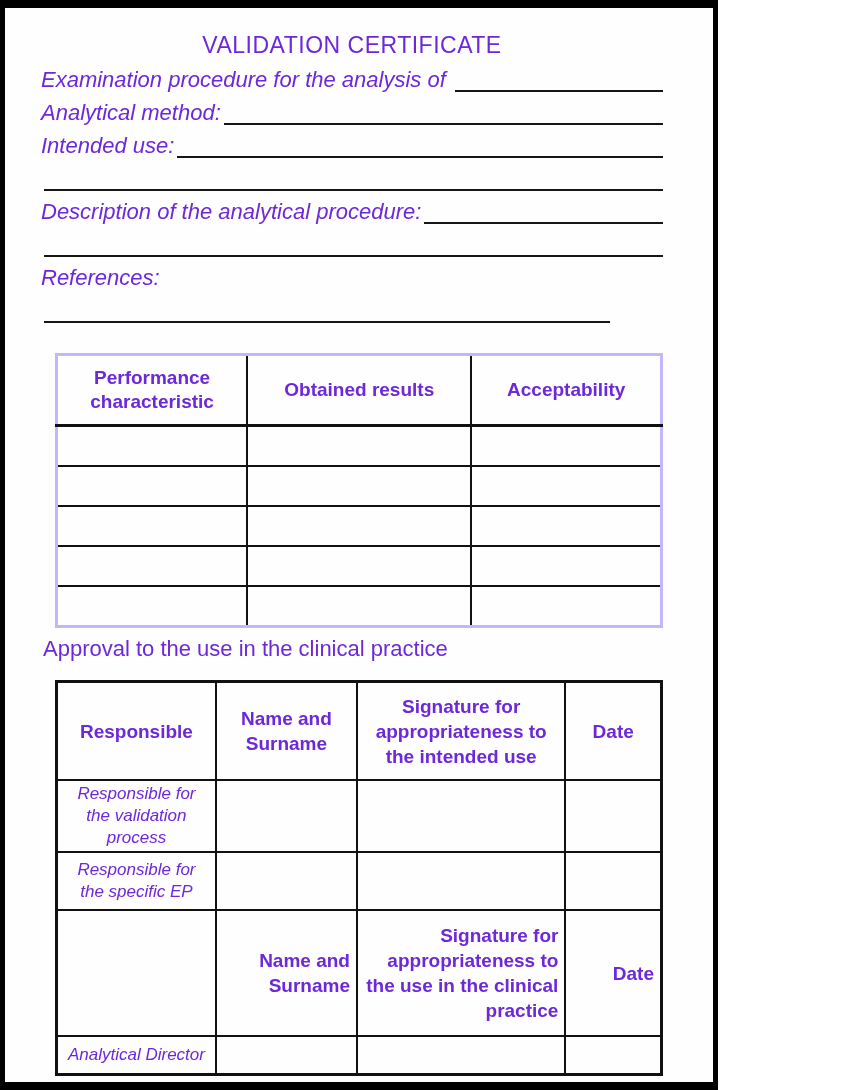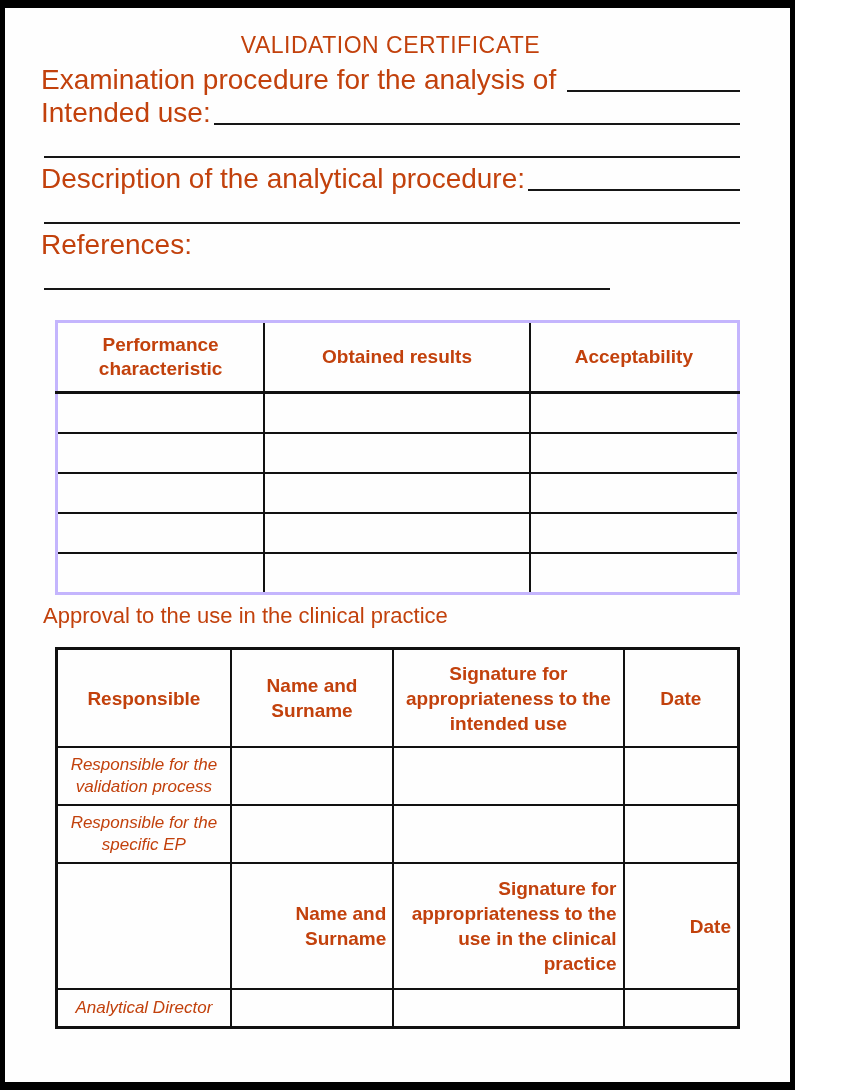--- a/index.html
+++ b/index.html
@@ -1,41 +1,41 @@
 <!DOCTYPE html>
 <html><head>
 <meta charset="utf-8">
 <style>
   html,body { margin:0; padding:0; background:#fff; }
   body { width:850px; height:1090px; }
   .page {
     box-sizing:border-box;
-    width:795px; height:1090px;
+    width:718px; height:1090px;
     background:#fefefe;
     border-left:5px solid #000;
     border-right:5px solid #000;
     border-top:8px solid #000;
     border-bottom:8px solid #000;
     font-family:"Liberation Sans", sans-serif;
-    color:#c2410c;
+    color:#6d28d9;
     overflow:hidden;
   }
   .content { padding:14px 50px 0 36px; }
 
   .doc-title {
     text-align:center;
     font-size:23px;
     line-height:30px;
     margin-top:8px;
     letter-spacing:0.5px;
   }
 
   .fields { margin-top:3px; }
   .field-row { display:flex; height:33px; }
-  .field-label { white-space:pre; line-height:33px; font-size:28px; }
+  .field-label { white-space:pre; line-height:33px; font-size:22px;font-style:italic; }
   .fill {
     flex:1;
     border-bottom:2px solid #161616;
     margin-bottom:4px;
     margin-left:3px;
   }
   .fill-none { border-bottom:none; }
   .fill-short { flex:0 0 566px; }
 
   table { border-collapse:collapse; table-layout:fixed; }
@@ -69,20 +69,24 @@
 <body>
 
 <div class="page">
   <div class="content">
 
     <div class="doc-title">VALIDATION CERTIFICATE</div>
 
     <div class="fields">
       <div class="field-row">
         <span class="field-label">Examination procedure for the analysis of </span>
+        <span class="fill"></span>
+      </div>
+      <div class="field-row">
+        <span class="field-label">Analytical method:</span>
         <span class="fill"></span>
       </div>
       <div class="field-row">
         <span class="field-label">Intended use:</span>
         <span class="fill"></span>
       </div>
       <div class="field-row">
         <span class="field-label"></span>
         <span class="fill"></span>
       </div>

